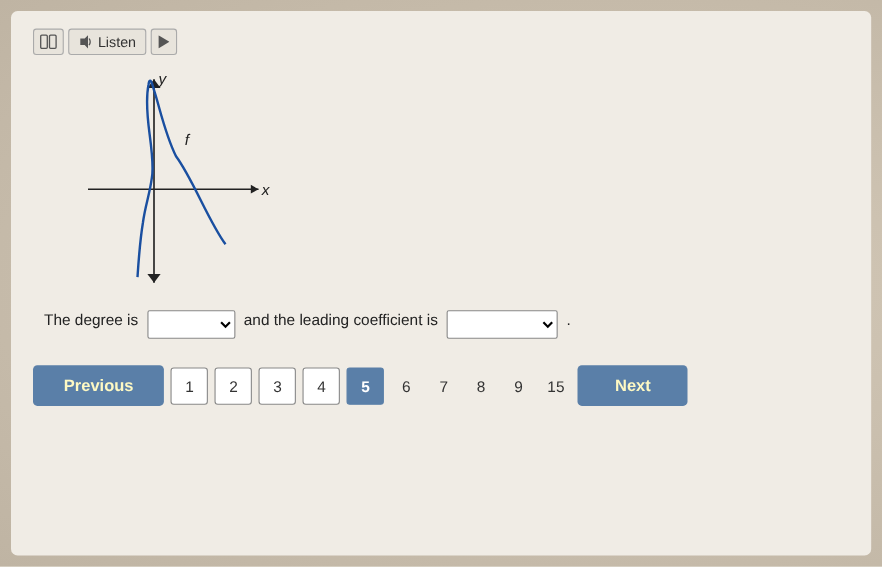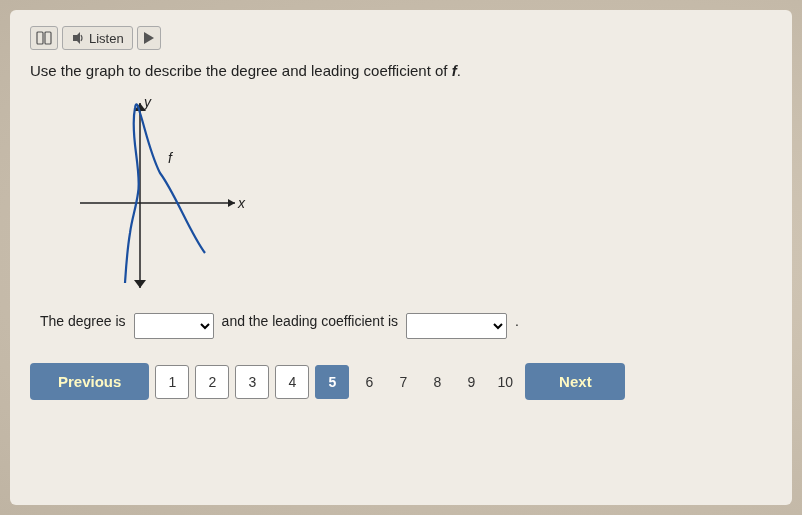--- a/index.html
+++ b/index.html
@@ -199,23 +199,20 @@
       </svg>
       <span>Listen</span>
     </div>
     <div class="play-btn">
       <svg width="10" height="12" viewBox="0 0 10 12">
         <polygon points="0,0 10,6 0,12" fill="#555"></polygon>
       </svg>
     </div>
   </div>
 
-  <div class="question-text">
-    <span>Use the graph to describe the degree and leading coefficient of </span><em>f</em><span>.</span>
-  </div>
 
   <div class="graph-container">
     <svg class="graph-svg" viewBox="0 0 200 200">
 
       <line x1="20" y1="110" x2="175" y2="110" stroke="#222" stroke-width="1.5"></line>
 
       <polygon points="175,110 168,106 168,114" fill="#222"></polygon>
 
       <line x1="80" y1="195" x2="80" y2="10" stroke="#222" stroke-width="1.5"></line>
 
@@ -265,17 +262,17 @@
     <button class="prev-btn">Previous</button>
     <div class="page-btn">1</div>
     <div class="page-btn">2</div>
     <div class="page-btn">3</div>
     <div class="page-btn">4</div>
     <div class="page-btn active">5</div>
     <div class="page-num">6</div>
     <div class="page-num">7</div>
     <div class="page-num">8</div>
     <div class="page-num">9</div>
-    <div class="page-num">10</div>
+    <div class="page-num">15</div>
     <button class="next-btn">Next</button>
   </div>
 
 </div>
 
 </body></html>

